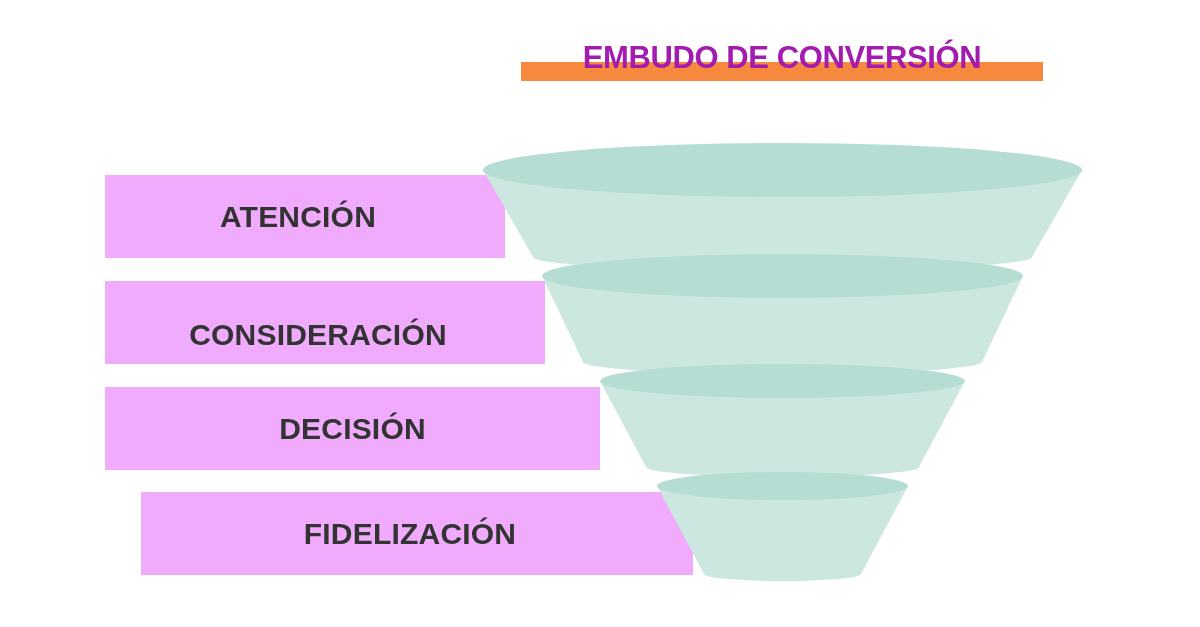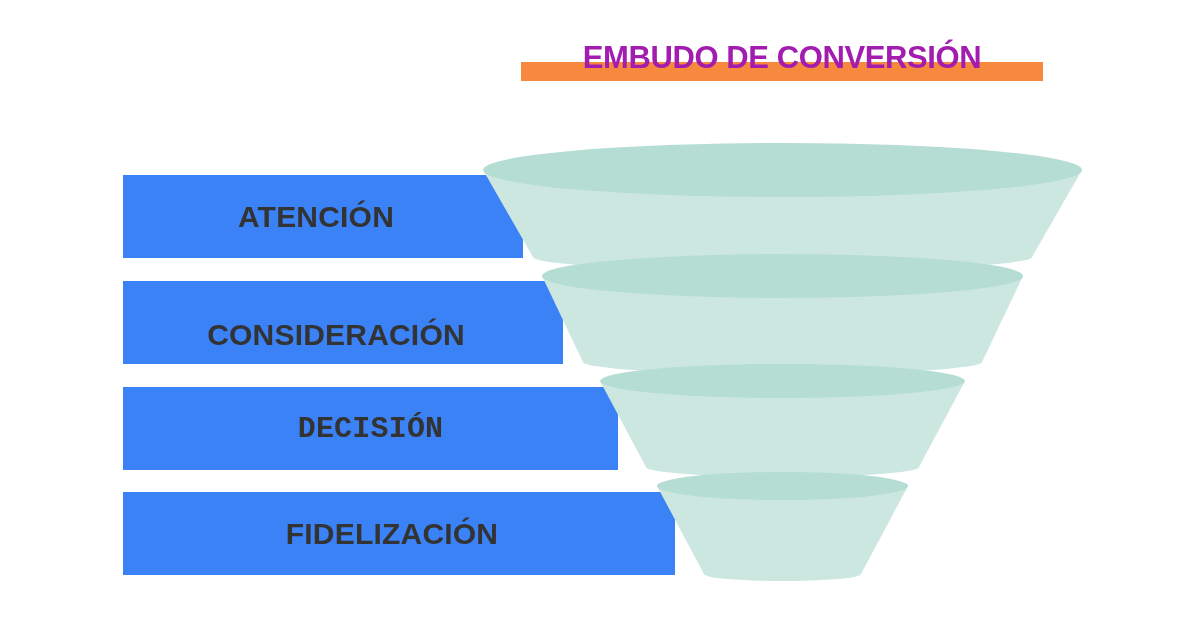--- a/index.html
+++ b/index.html
@@ -46,45 +46,45 @@
     font-size: 31px;
     font-weight: bold;
     letter-spacing: -0.4px;
     color: #a21caf;
     white-space: nowrap;
   }
 
   
   .label-bar {
     position: absolute;
-    left: 123px;
-    background: #3b82f6;
+    left: 105px;
+    background: #f0abfc;
     display: flex;
     align-items: center;
     justify-content: center;
   }
   .label-text {
     display: block;
     width: 100%;
     text-align: center;
     font-size: 30px;
     font-weight: bold;
     color: #333333;
     letter-spacing: 0.2px;
     white-space: nowrap;
   }
   
   #label-bar-0 { top: 175px; width: 400px; height: 83px; }
   #label-bar-1 { top: 281px; width: 440px; height: 83px; }
   #label-bar-2 { top: 387px; width: 495px; height: 83px; }
-  #label-bar-3 { top: 492px; width: 552px; height: 83px; }
+  #label-bar-3 { top: 492px; width: 552px; height: 83px; margin-left: 36px; }
 
   #label-bar-0 .label-text { padding-right: 14px; }
   #label-bar-1 .label-text { padding-right: 14px; margin-top: 24px; }
-  #label-bar-2 .label-text { padding-right: 0; font-family: Liberation Mono, monospace; }
+  #label-bar-2 .label-text { padding-right: 0; }
   #label-bar-3 .label-text { padding-right: 14px; }
 
   
   #funnel {
     position: absolute;
     left: 0;
     top: 0;
     width: 1200px;
     height: 627px;
     pointer-events: none;

